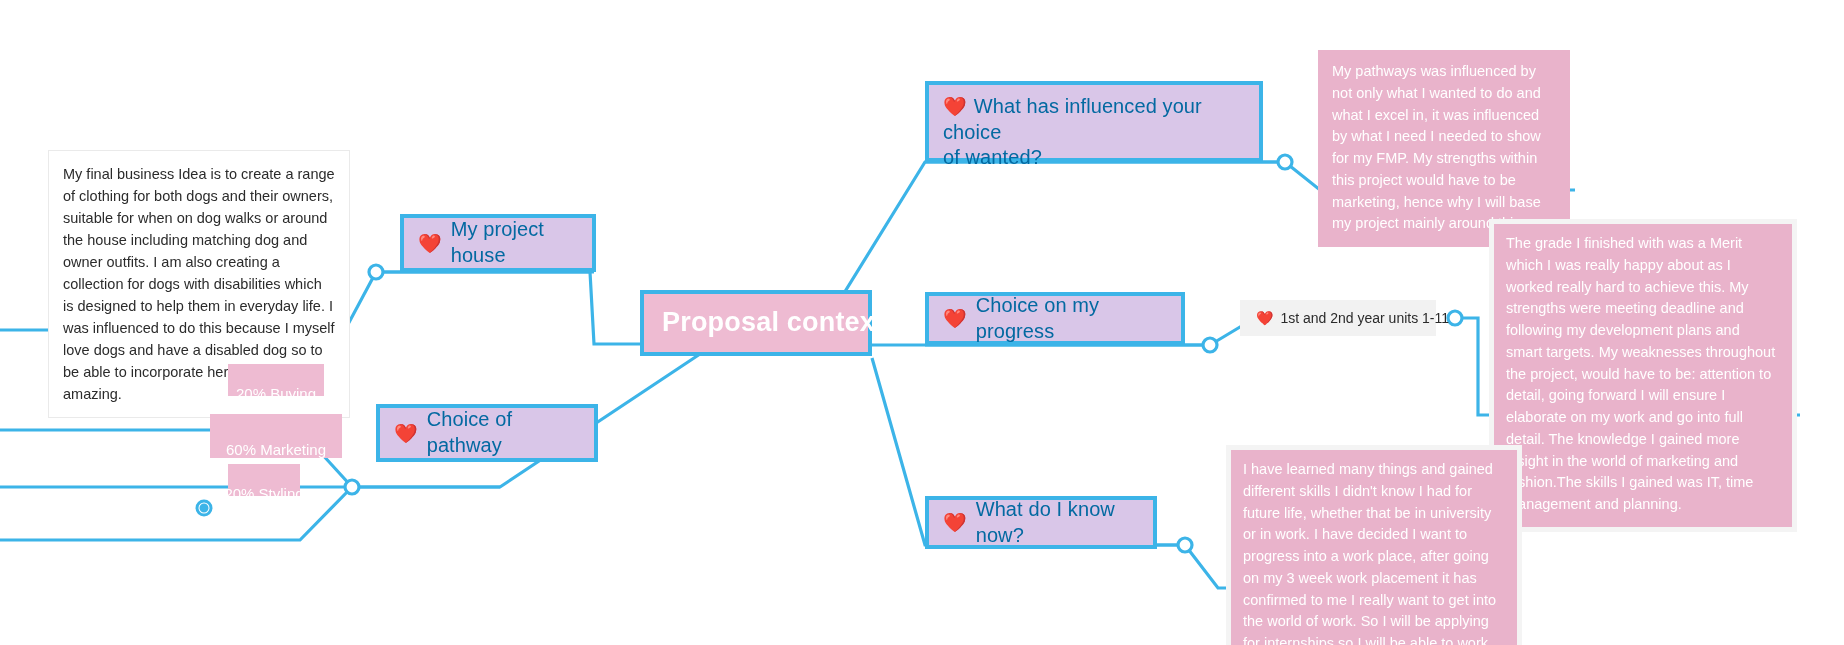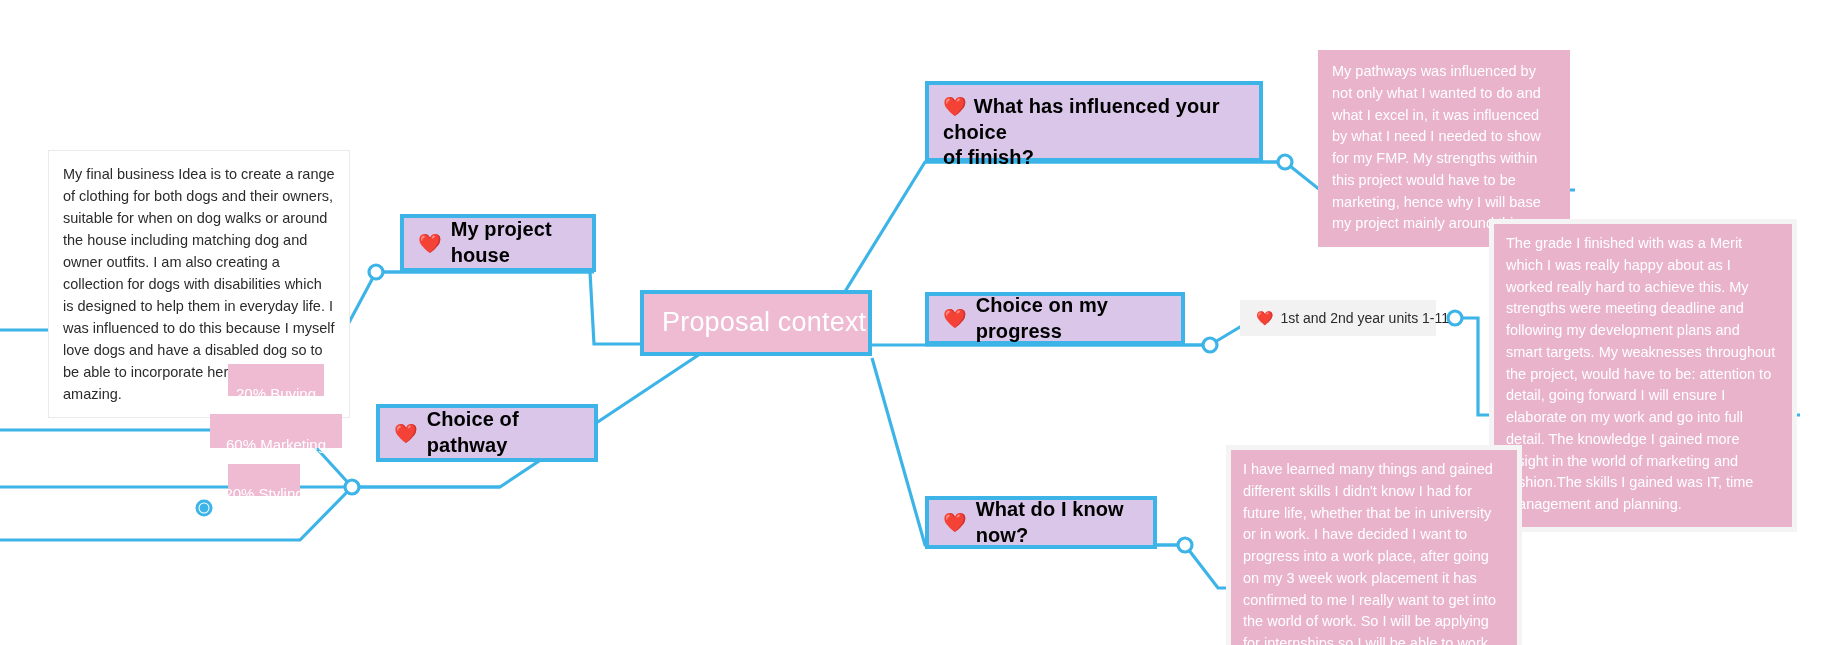--- a/index.html
+++ b/index.html
@@ -36,38 +36,38 @@
   .root-node {
     border: 4px solid #3cb4e8;
     background: #eebbd2;
     display: flex;
     align-items: center;
     padding: 6px 18px;
   }
   .root-node .label {
     color: #ffffff;
     font-size: 27px;
-    font-weight: 400;
+    font-weight: 700;
     line-height: 1.15;
     letter-spacing: 0.2px;
     white-space: nowrap;
   }
 
   
   .topic-node {
     border: 4px solid #3cb4e8;
     background: #d9c6e8;
     display: flex;
     align-items: center;
     padding: 7px 14px;
   }
   .topic-node .label {
-    color: #000000;
+    color: #0369a1;
     font-size: 20px;
-    font-weight: bold;
+    font-weight: normal;
     line-height: 1.28;
     letter-spacing: 0.1px;
   }
   .topic-node .heart {
     font-size: 19px;
     margin-right: 9px;
     flex: 0 0 auto;
     line-height: 1;
   }
   .topic-node .heart-inline {
@@ -204,39 +204,39 @@
   </div>
 
   <div class="node topic-node" style="left:400px; top:214px; width:196px; height:58px;">
     <span class="heart">❤️</span>
     <span class="label">My project house</span>
   </div>
 
   <div class="node tag-node" style="left:228px; top:364px; width:96px; height:32px;">
     <span class="label">20% Buying</span>
   </div>
-  <div class="node tag-node" style="left:210px; top:414px; width:132px; height:34px;">
+  <div class="node tag-node" style="left:210px; top:414px; width:132px; height:44px;">
     <span class="label">60% Marketing</span>
   </div>
   <div class="node tag-node" style="left:228px; top:464px; width:72px; height:32px;">
     <span class="label">20% Styling</span>
   </div>
 
   <div class="node topic-node" style="left:376px; top:404px; width:222px; height:58px;">
     <span class="heart">❤️</span>
     <span class="label">Choice of pathway</span>
   </div>
 
   <div class="node root-node" style="left:640px; top:290px; width:232px; height:66px;">
     <span class="label">Proposal context</span>
   </div>
 
   <div class="node topic-node" style="left:925px; top:81px; width:338px; height:81px; align-items:flex-start; padding-top:9px;">
     <div class="label">
-      <span class="heart heart-inline">❤️</span><span>What has influenced your choice</span><br><span>of finish?</span>
+      <span class="heart heart-inline">❤️</span><span>What has influenced your choice</span><br><span>of wanted?</span>
     </div>
   </div>
 
   <div class="node pink-note" style="left:1318px; top:50px; width:252px;">
     <div class="body">My pathways was influenced by not only what I wanted to do and what I excel in, it was influenced by what I need I needed to show for my FMP. My strengths within this project would have to be marketing, hence why I will base my project mainly around this.</div>
   </div>
 
   <div class="node topic-node" style="left:925px; top:292px; width:260px; height:53px;">
     <span class="heart">❤️</span>
     <span class="label">Choice on my progress</span>

